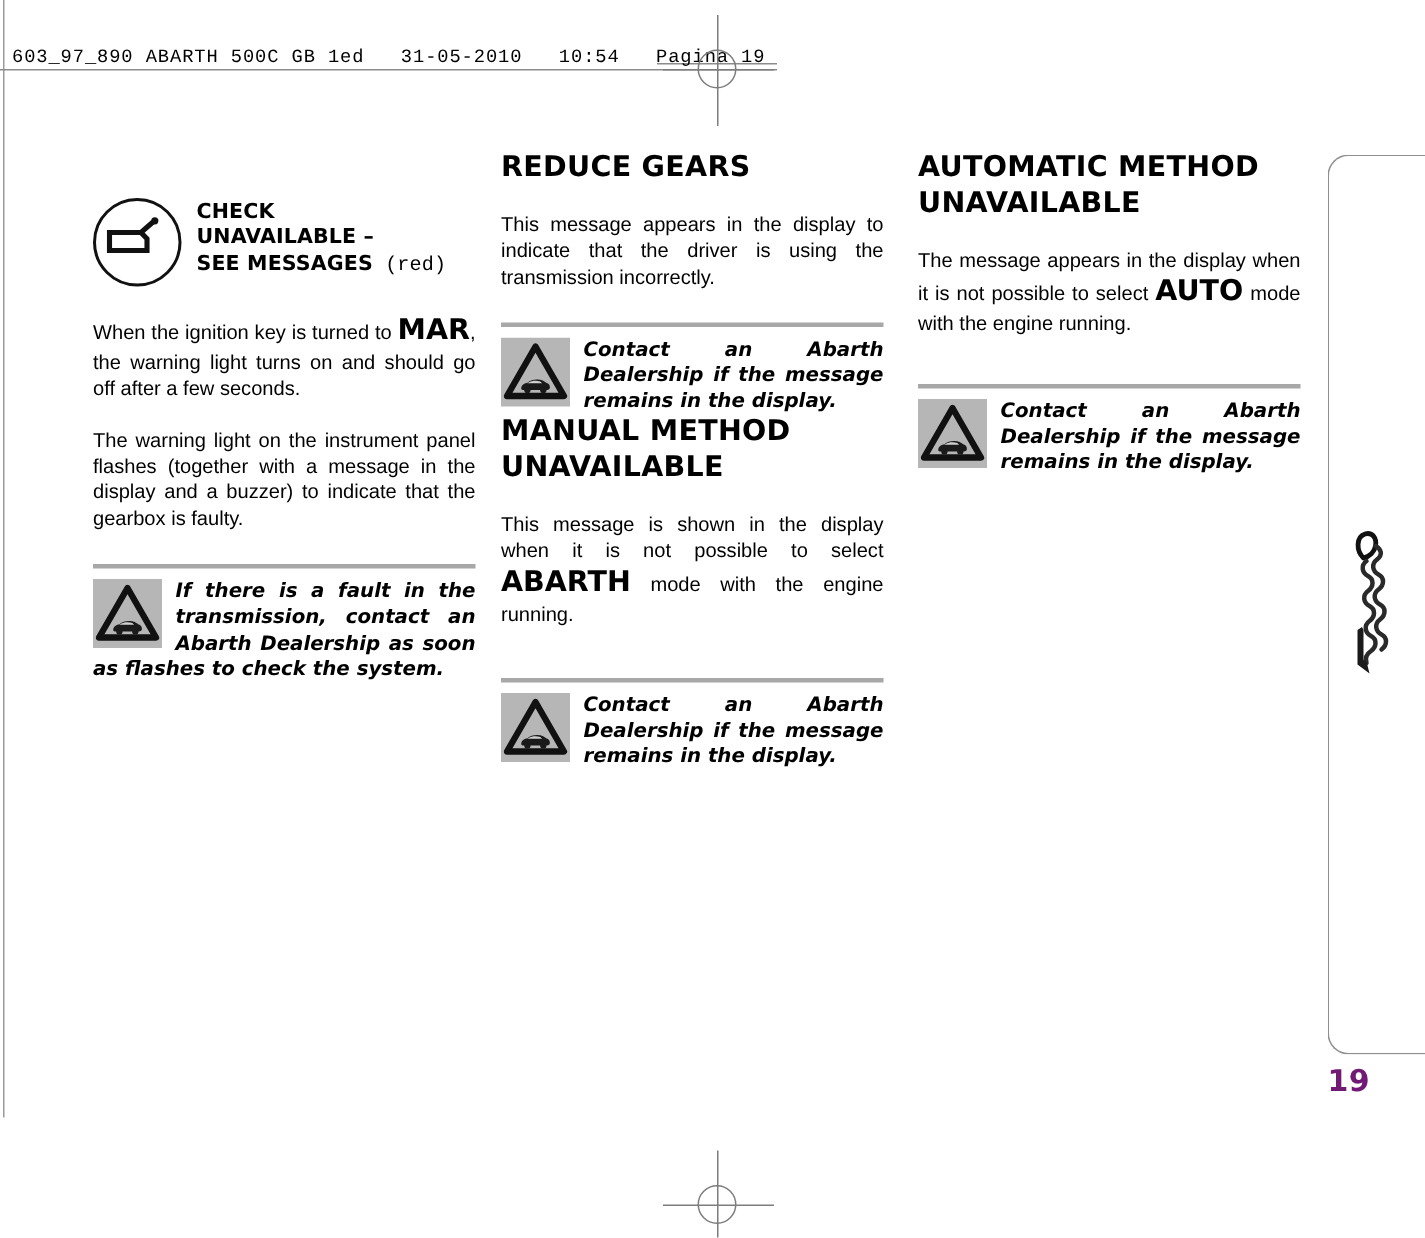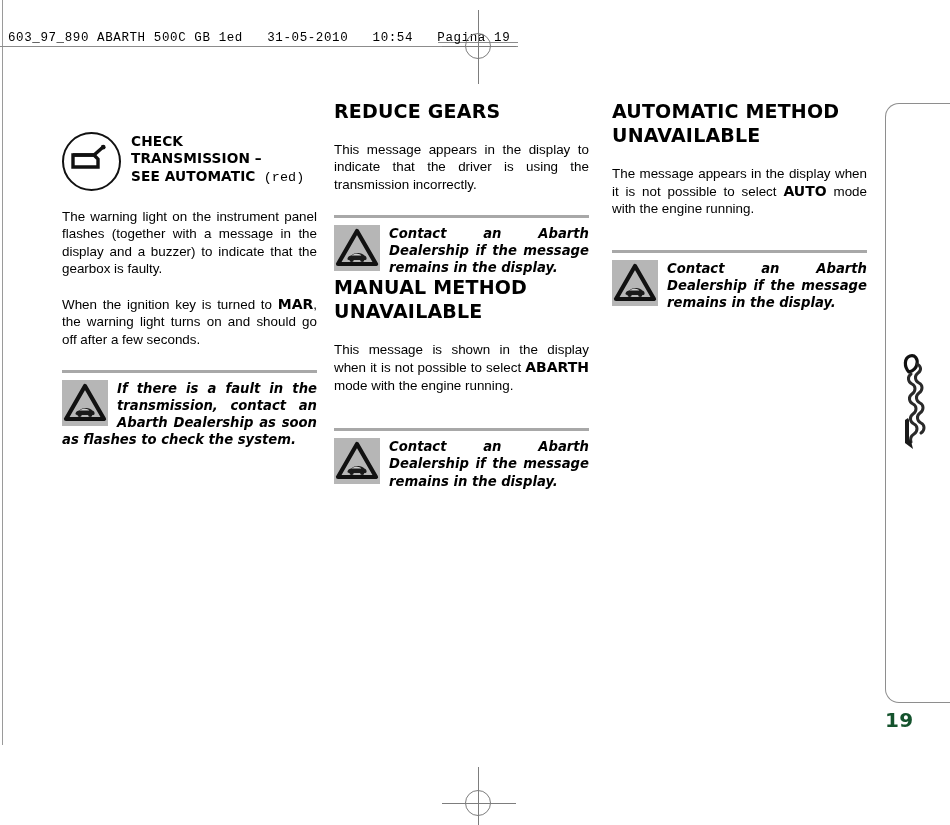--- a/index.html
+++ b/index.html
@@ -114,21 +114,21 @@
     font-size: 13.4px;
     line-height: 1.30;
     text-align: justify;
     margin: 17px 0 12px 0;
   }
   p.body.last { margin-bottom: 0; }
   p.body b { font-weight: bold; }
   p.body .big-bold {
     font-family: "DejaVu Sans", sans-serif;
     font-weight: bold;
-    font-size: 14px;
+    font-size: 19px;
   }
 
   
   .symbol-block {
     display: flex;
     align-items: flex-start;
     margin-top: 30px;
     margin-bottom: 16px;
   }
   .symbol-circle {
@@ -206,21 +206,21 @@
     height: 104px;
   }
   .folio {
     position: absolute;
     left: 885px;
     top: 708px;
     font-family: "DejaVu Sans", sans-serif;
     font-weight: bold;
     font-size: 20px;
     letter-spacing: 0.3px;
-    color: #14532d;
+    color: #701a75;
   }
 </style>
 </head>
 <body>
 
 <div class="edge-line-left"></div>
 <div class="rule-top"></div>
 <div class="rule-top-b"></div>
 
 <div class="prepress-header">603_97_890 ABARTH 500C GB 1ed   31-05-2010   10:54   Pagina 19</div>
@@ -243,28 +243,28 @@
   <div class="symbol-block">
     <div class="symbol-circle">
       <svg viewBox="0 0 50 50" width="50" height="50" style="position:absolute;left:0;top:0;" aria-hidden="true">
         <path d="M9 21 L30 21 L38 14" fill="none" stroke="#111" stroke-width="3.4" stroke-linecap="butt"></path>
         <circle cx="39.2" cy="13.2" r="2.4" fill="#111"></circle>
         <path d="M9 21 L9 33 L34 33 L34 25.2 L30 21 Z" fill="none" stroke="#111" stroke-width="3.4" stroke-linejoin="miter"></path>
       </svg>
     </div>
     <div class="symbol-label">
       <div>CHECK</div>
-      <div>TRANSMISSION –</div>
-      <div><span>SEE AUTOMATIC</span><span class="normal"> (red)</span></div>
-    </div>
-  </div>
+      <div>UNAVAILABLE –</div>
+      <div><span>SEE MESSAGES</span><span class="normal"> (red)</span></div>
+    </div>
+  </div>
+
+  <p class="body"><span>When the ignition key is turned to </span><b class="big-bold">MAR</b><span>, the warning light turns on and should go off after a few seconds.</span></p>
 
   <p class="body last">The warning light on the instrument panel flashes (together with a message in the display and a buzzer) to indicate that the gearbox is faulty.</p>
-
-  <p class="body"><span>When the ignition key is turned to </span><b class="big-bold">MAR</b><span>, the warning light turns on and should go off after a few seconds.</span></p>
 
   <div class="note">
     <div class="note-rule"></div>
     <div class="note-body">
       <div class="note-icon">
         <svg viewBox="0 0 46 46" width="46" height="46" style="position:absolute;left:0;top:0;" aria-hidden="true">
           <path d="M23 6 L42 39 L4 39 Z" fill="none" stroke="#111" stroke-width="4.2" stroke-linejoin="round"></path>
           <g transform="translate(23,32)">
             <path d="M-9.5 1.6 C-9.2 -0.6 -7.2 -1.4 -5.4 -1.8 C-3.6 -3.4 -1.2 -4.1 1.4 -4.0 C3.8 -3.9 6.0 -3.0 7.4 -1.6 C8.8 -1.2 9.6 -0.2 9.6 1.4 C9.6 2.4 8.8 3.0 7.6 3.0 L-7.8 3.0 C-9.0 3.0 -9.7 2.5 -9.5 1.6 Z" fill="#1a1a1a"></path>
             <ellipse cx="-5.4" cy="3.1" rx="2.1" ry="1.9" fill="#1a1a1a"></ellipse>

